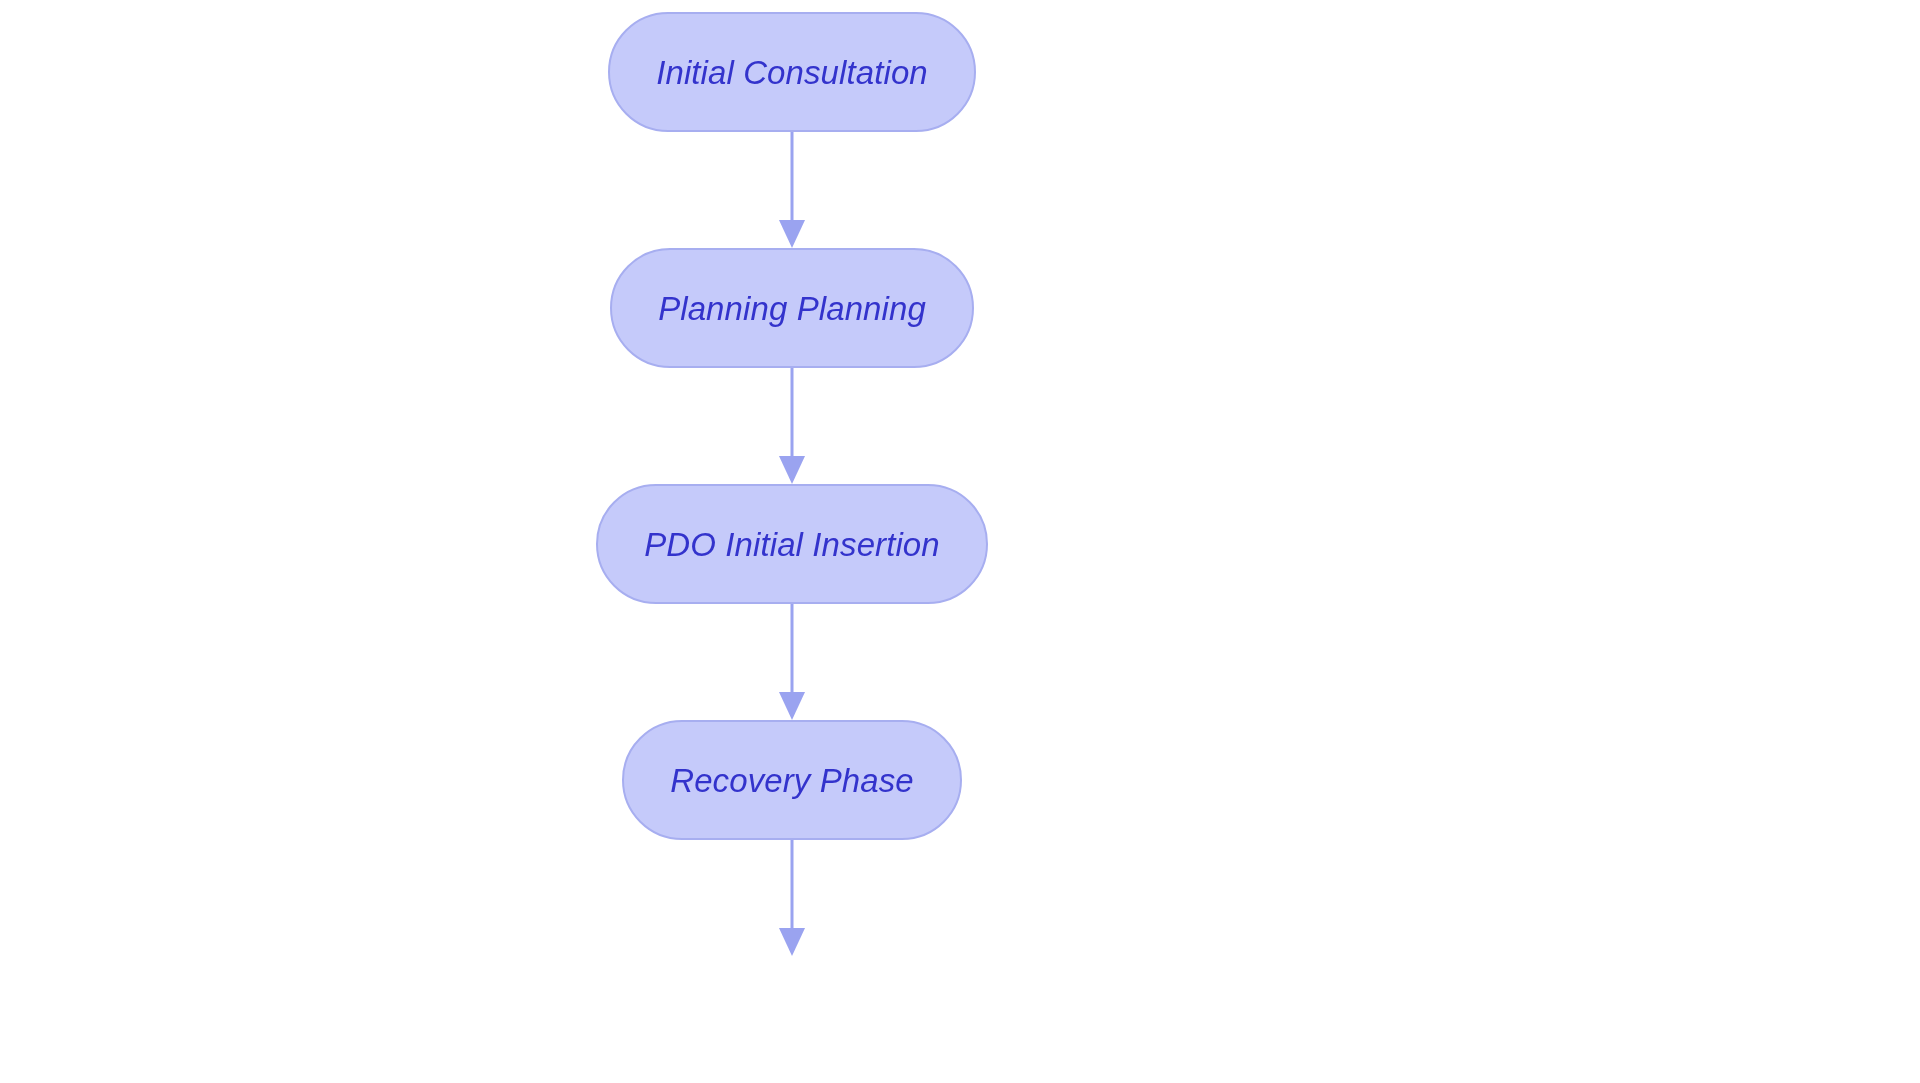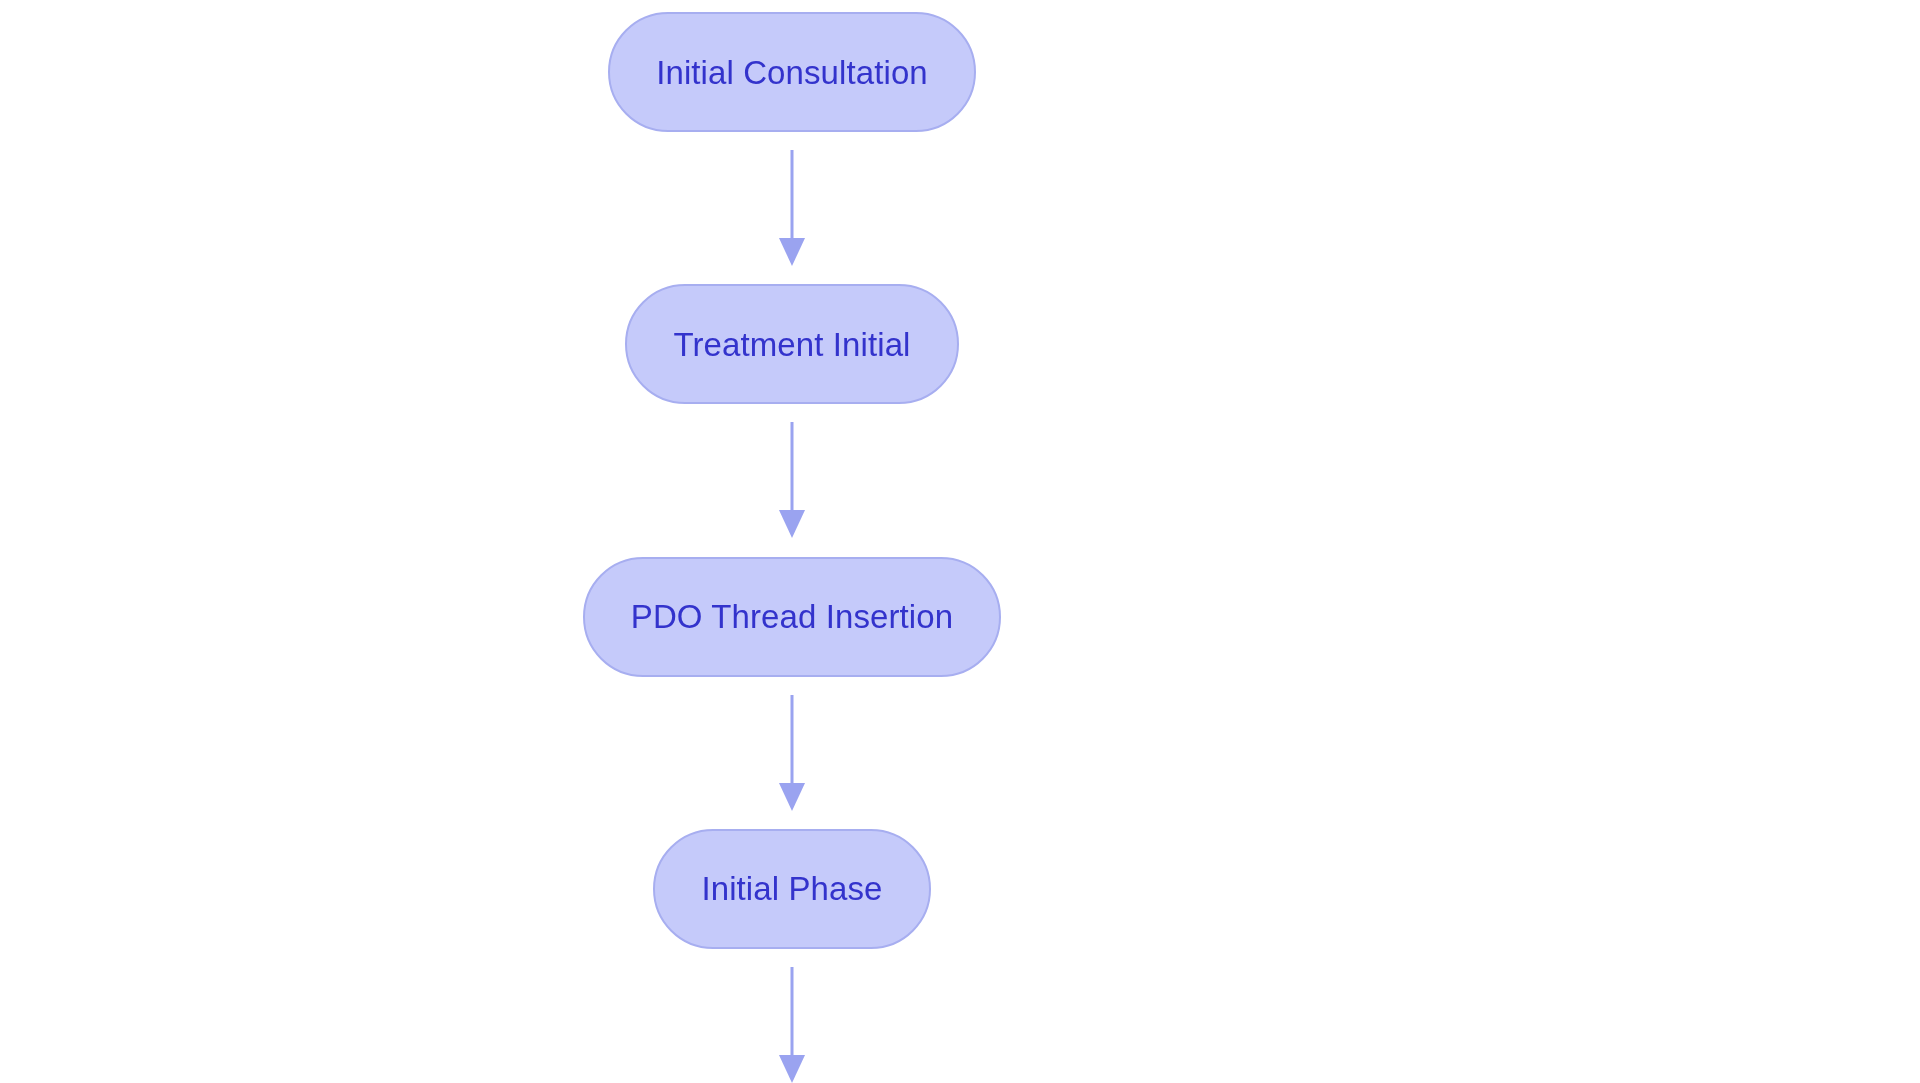--- a/index.html
+++ b/index.html
@@ -23,23 +23,24 @@
 
   .flow-column {
     position: absolute;
     left: 0;
     top: 0;
     width: 1584px;
     height: 1083px;
     display: flex;
     flex-direction: column;
     align-items: center;
-    justify-content: space-between;
+    justify-content: flex-start;
     padding-top: 12px;
     box-sizing: border-box;
+    font-style: italic;
   }
 
   
   .flow-node {
     box-sizing: border-box;
     height: 120px;
     border-radius: 60px;
     background: #c5cafa;
     border: 2px solid #a7aef0;
     color: #3333cc;
@@ -95,39 +96,39 @@
     <div class="flow-node">
       <span>Initial Consultation</span>
     </div>
 
     <div class="flow-connector">
       <span class="connector-line"></span>
       <span class="connector-head"></span>
     </div>
 
     <div class="flow-node">
-      <span>Treatment Initial</span>
+      <span>Planning Planning</span>
     </div>
 
     <div class="flow-connector">
       <span class="connector-line"></span>
       <span class="connector-head"></span>
     </div>
 
     <div class="flow-node">
-      <span>PDO Thread Insertion</span>
+      <span>PDO Initial Insertion</span>
     </div>
 
     <div class="flow-connector">
       <span class="connector-line"></span>
       <span class="connector-head"></span>
     </div>
 
     <div class="flow-node">
-      <span>Initial Phase</span>
+      <span>Recovery Phase</span>
     </div>
 
     <div class="flow-connector">
       <span class="connector-line"></span>
       <span class="connector-head"></span>
     </div>
 
 
   </div>
 </div>

